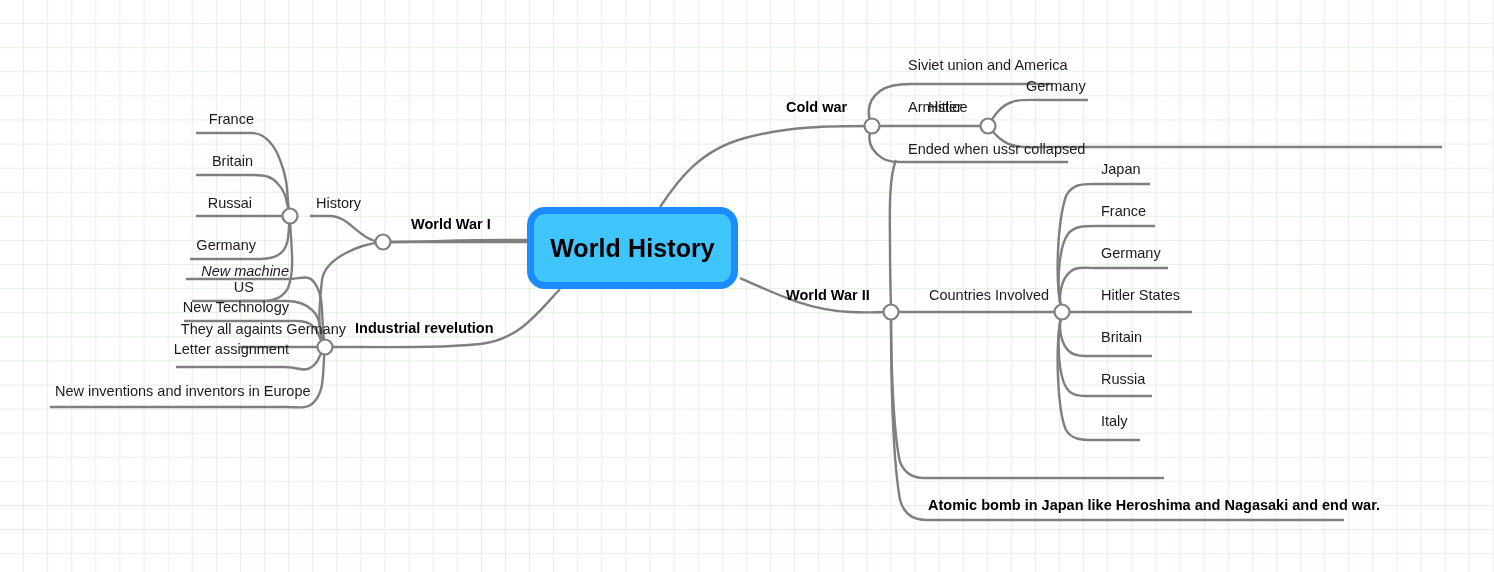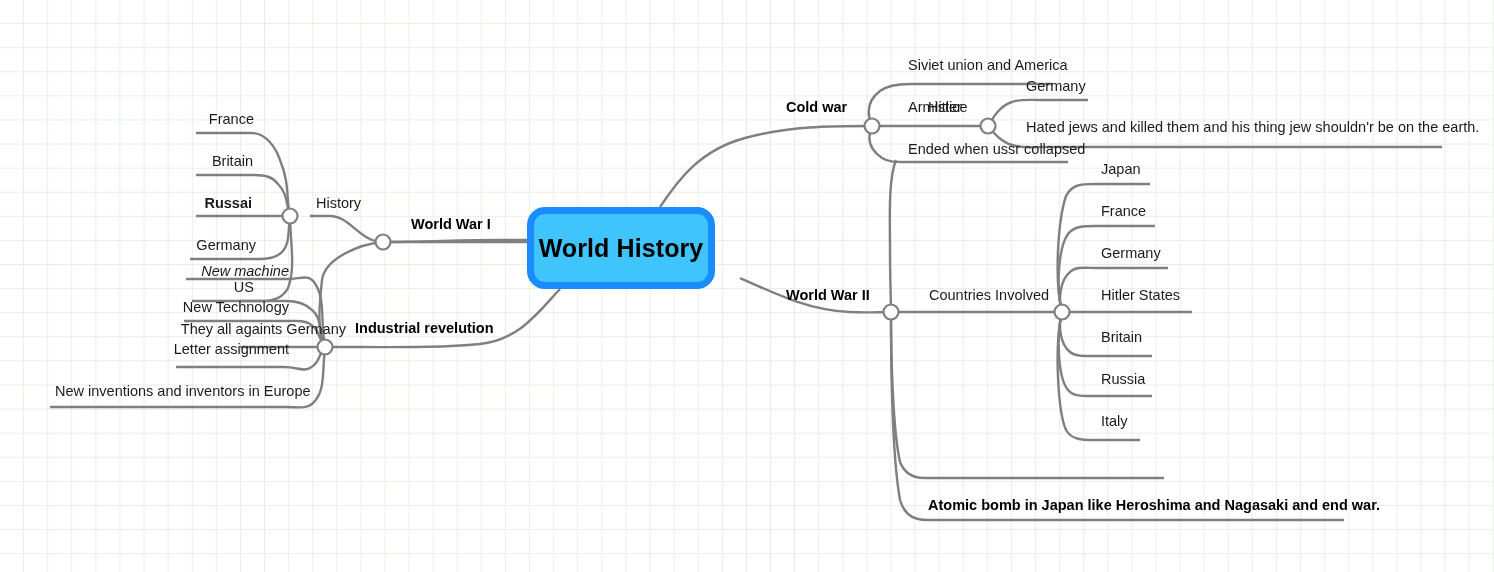--- a/index.html
+++ b/index.html
@@ -38,21 +38,21 @@
   .lbl.bold {
     font-weight: bold;
     color: #000000;
   }
   .lbl.r { transform: translateX(-100%); }
 
   #root-node {
     position: absolute;
     left: 527px;
     top: 207px;
-    width: 188px;
+    width: 211px;
     height: 82px;
     box-sizing: border-box;
     border: 7px solid #1a8cfd;
     border-radius: 18px;
     background: #3fc4fb;
     display: flex;
     align-items: center;
     justify-content: center;
   }
   #root-node .root-text {
@@ -154,41 +154,40 @@
   <div id="root-node">
     <span class="root-text">World History</span>
   </div>
 
   <div class="lbl bold" style="left:411px; top:217px;">World War I</div>
 
   <div class="lbl" style="left:316px; top:196px;">History</div>
 
   <div class="lbl r" style="left:254px; top:112px;">France</div>
   <div class="lbl r" style="left:253px; top:154px;">Britain</div>
-  <div class="lbl r" style="left:252px; top:196px;font-weight:bold;">Russai</div>
+  <div class="lbl r" style="left:252px; top:196px;">Russai</div>
   <div class="lbl r" style="left:256px; top:238px;">Germany</div>
   <div class="lbl r" style="left:254px; top:280px;">US</div>
 
   <div class="lbl bold" style="left:355px; top:321px;">Industrial revelution</div>
 
   <div class="lbl r" style="left:289px; top:264px;font-style:italic;">New machine</div>
   <div class="lbl r" style="left:289px; top:300px;">New Technology</div>
   <div class="lbl r" style="left:346px; top:322px;text-align:center;">They all againts Germany</div>
   <div class="lbl r" style="left:289px; top:342px;">Letter assignment</div>
   <div class="lbl" style="left:55px; top:384px;">New inventions and inventors in Europe</div>
 
   <div class="lbl bold" style="left:786px; top:100px;">Cold war</div>
 
   <div class="lbl" style="left:908px; top:58px;">Siviet union and America</div>
   <div class="lbl" style="left:908px; top:100px;">Armistice</div>
   <div class="lbl" style="left:908px; top:142px;">Ended when ussr collapsed</div>
 
   <div class="lbl" style="left:928px; top:100px;">Hitler</div>
   <div class="lbl" style="left:1026px; top:79px;">Germany</div>
-  <div class="lbl" style="left:1026px; top:120px;">Hated jews and killed them and his thing jew shouldn'r be on the earth.</div>
 
   <div class="lbl bold" style="left:786px; top:288px;">World War II</div>
 
   <div class="lbl" style="left:929px; top:288px;">Countries Involved</div>
 
   <div class="lbl" style="left:1101px; top:162px;">Japan</div>
   <div class="lbl" style="left:1101px; top:204px;">France</div>
   <div class="lbl" style="left:1101px; top:246px;">Germany</div>
   <div class="lbl" style="left:1101px; top:288px;">Hitler States</div>
   <div class="lbl" style="left:1101px; top:330px;">Britain</div>

